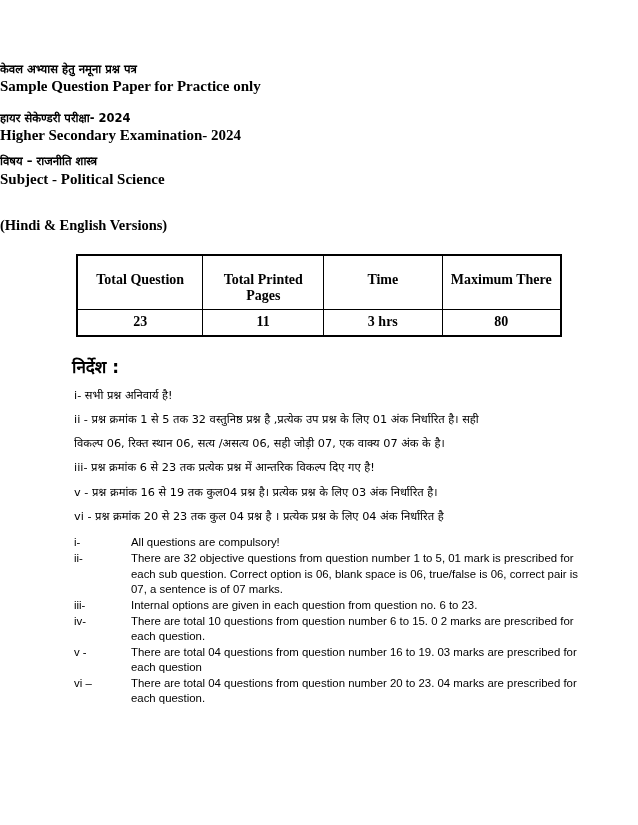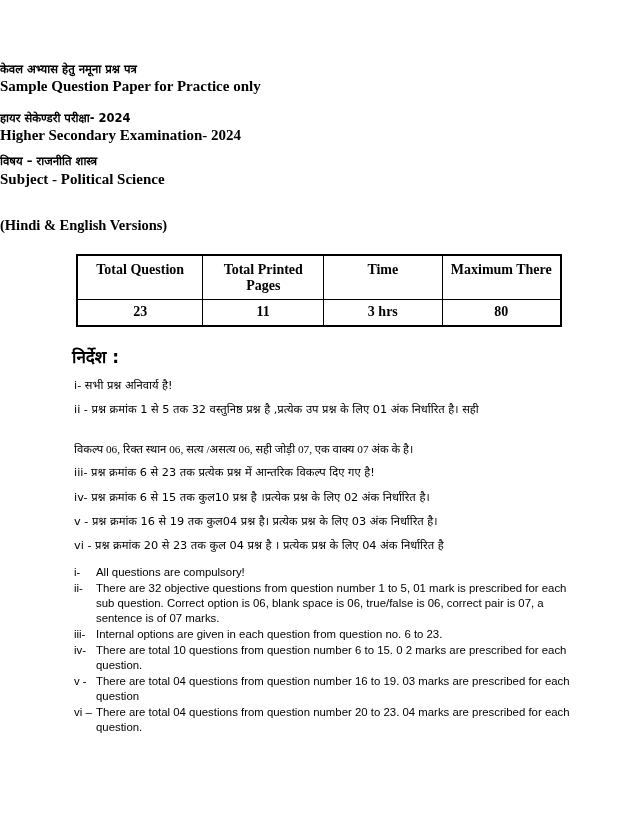--- a/index.html
+++ b/index.html
@@ -63,21 +63,21 @@
     border: 1px solid #000;
     text-align: center;
     font-family: "Liberation Serif", serif;
     font-weight: bold;
     font-size: 14px;
     padding: 3px 2px;
   }
   table.info tr.head td {
     height: 34px;
     vertical-align: top;
-    padding-top: 6px;
+    padding-top: 16px;
     line-height: 1.15;
   }
   table.info tr.vals td {
     height: 19px;
     vertical-align: middle;
   }
 
   
   .nirdesh-title {
     font-family: "DejaVu Sans", sans-serif;
@@ -91,21 +91,21 @@
     list-style: none;
   }
   .hi-list li {
     font-family: "DejaVu Sans", sans-serif;
     font-size: 11.3px;
     line-height: 1.1;
     margin: 0 0 12px 74px;
     max-width: 496px;
   }
   .hi-list li .ln { display: block; }
-  .hi-list li .ln + .ln { margin-top: 26px; font-family: Liberation Serif, serif; }
+  .hi-list li .ln + .ln { margin-top: 11px; }
 
   
   .en-title {
     font-family: "Liberation Sans", sans-serif;
     font-weight: bold;
     font-size: 12.5px;
     margin: 16px 0 0 74px;
   }
   .en-list {
     margin: 10px 0 0 0;
@@ -121,20 +121,21 @@
     max-width: 508px;
   }
   .en-list li .mark {
     flex: 0 0 auto;
     width: 22px;
     text-align: left;
     white-space: pre;
   }
   .en-list li .body {
     flex: 1 1 auto;
+    margin-left: 35px;
   }
 </style>
 </head>
 <body>
 
 <div class="page">
 
   <div class="header">
     <div class="hdr-hi">केवल अभ्यास हेतु नमूना प्रश्न पत्र</div>
     <div class="hdr-en">Sample Question Paper for Practice only</div>
@@ -172,23 +173,20 @@
       <span class="ln">i- सभी प्रश्न अनिवार्य है!</span>
     </li>
     <li>
       <span class="ln">ii - प्रश्न क्रमांक 1 से 5 तक  32 वस्तुनिष्ठ  प्रश्न है ,प्रत्येक उप प्रश्न के लिए  01 अंक निर्धारित है। सही</span>
       <span class="ln">विकल्प  06, रिक्त स्थान  06, सत्य /असत्य  06, सही जोड़ी  07, एक वाक्य 07 अंक के है।</span>
     </li>
     <li>
       <span class="ln">iii-  प्रश्न क्रमांक 6 से 23 तक प्रत्येक प्रश्न में आन्तरिक  विकल्प दिए गए है!</span>
     </li>
     <li>
-      <span class="ln">iv- प्रश्न क्रमांक 6 से 15 तक कुल10 प्रश्न है ।प्रत्येक प्रश्न के लिए  02 अंक निर्धारित  है।</span>
-    </li>
-    <li>
       <span class="ln">v - प्रश्न क्रमांक 16 से 19 तक कुल04 प्रश्न है। प्रत्येक  प्रश्न के लिए  03 अंक निर्धारित  है।</span>
     </li>
     <li>
       <span class="ln">vi - प्रश्न क्रमांक 20 से 23 तक कुल  04  प्रश्न है । प्रत्येक प्रश्न के लिए  04 अंक निर्धारित है</span>
     </li>
   </ul>
 
   <ul class="en-list">
     <li>
       <span class="mark">i-</span>

